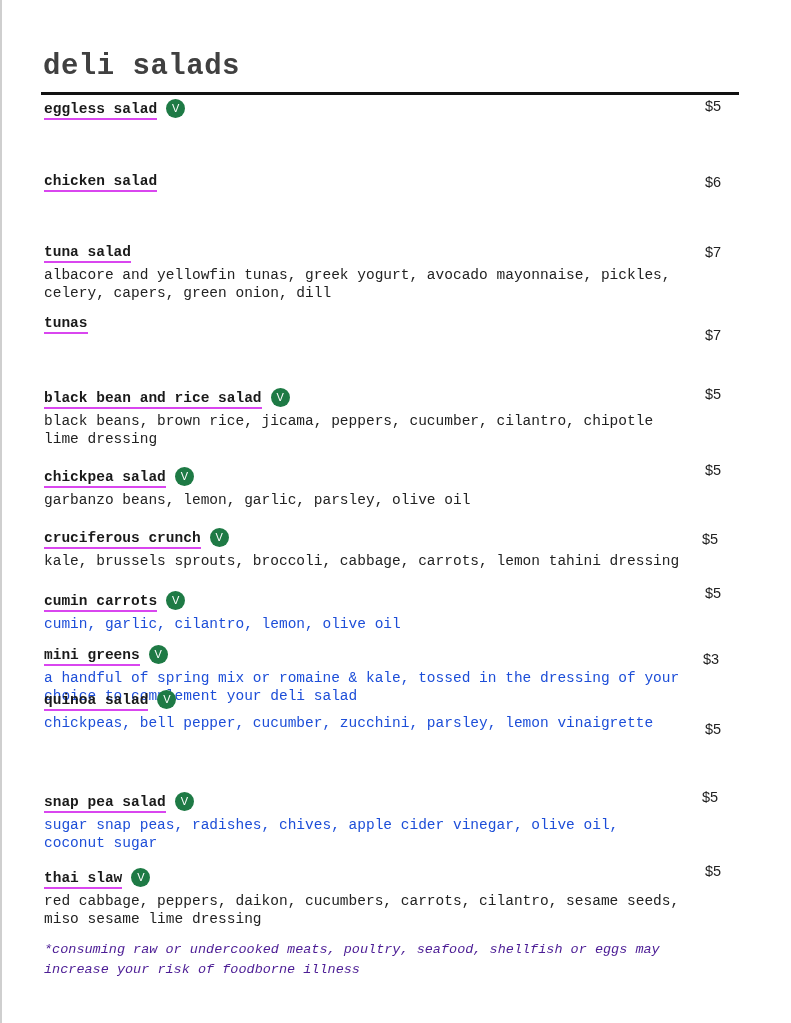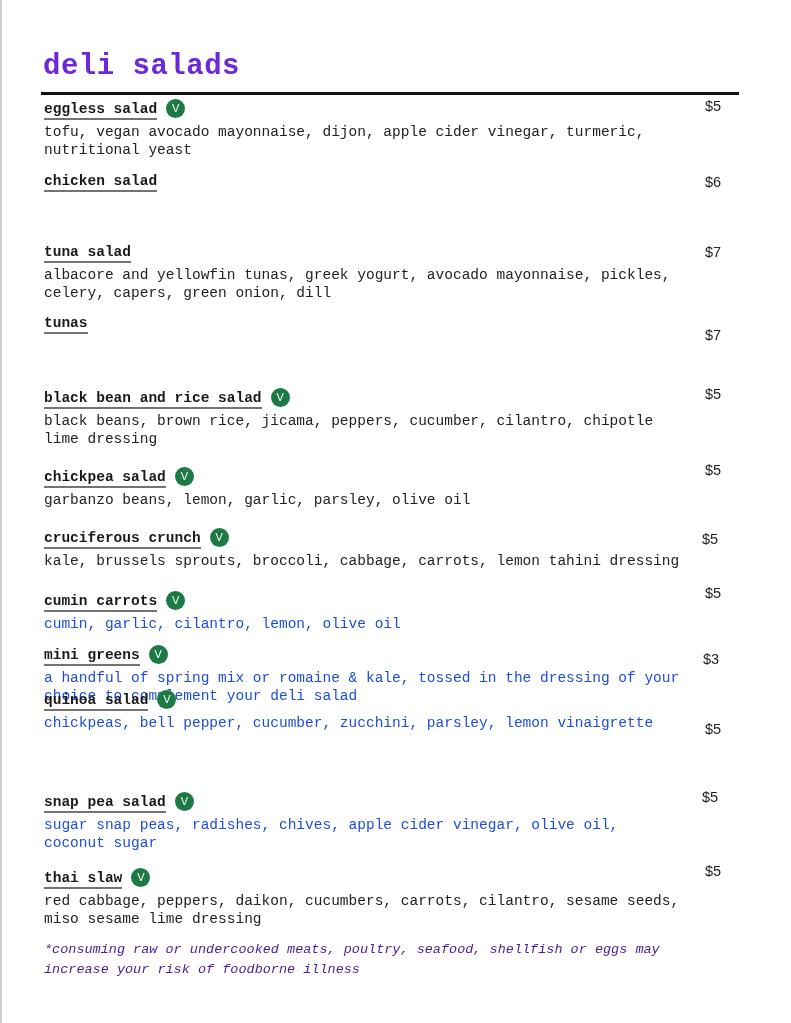--- a/index.html
+++ b/index.html
@@ -4,28 +4,28 @@
   <style>
     html, body { margin: 0; padding: 0; }
     body {
       width: 791px; height: 1023px; background: #ffffff; position: relative; overflow: hidden;
       font-family: "Liberation Mono", "DejaVu Sans Mono", monospace; color: #1a1a1a;
     }
     .left-border { position: absolute; left: 0; top: 0; width: 2px; height: 1023px; background: #cfcfcf; }
     .title {
       position: absolute; left: 43px; top: 50px;
       font-family: "Liberation Mono", monospace; font-size: 29px; font-weight: bold;
-      letter-spacing: 0.5px; color: #6d28d9; line-height: 34px;
+      letter-spacing: 0.5px; color: #404040; line-height: 34px;
     }
     .rule { position: absolute; left: 41px; top: 92px; width: 698px; height: 3px; background: #111; }
     .item { position: absolute; left: 44px; width: 690px; }
     .name-row { height: 22px; display: flex; align-items: center; }
     .name {
       font-size: 14.5px; font-weight: bold; color: #1a1a1a; line-height: 18px;
-      border-bottom: 2px solid #737373; padding-bottom: 0px; white-space: nowrap;
+      border-bottom: 2px solid #d946ef; padding-bottom: 0px; white-space: nowrap;
     }
     .v-badge {
       display: inline-flex; align-items: center; justify-content: center;
       width: 19px; height: 19px; border-radius: 50%; background: #1e7a45; color: #fff;
       font-family: "Liberation Sans", sans-serif; font-size: 11px; margin-left: 9px; margin-top: -4px;
     }
     .desc { font-size: 14.5px; line-height: 18px; color: #222; margin-top: 2px; white-space: pre-line; }
     .desc.light { color: #1d4ed8; }
     .price {
       position: absolute; font-family: "Liberation Sans", sans-serif; font-size: 14.5px; color: #222;
@@ -41,22 +41,20 @@
 <div class="left-border"></div>
 
 <h1 class="title" style="margin:0;">deli salads</h1>
 <div class="rule"></div>
 
 <div class="item" style="top:99px;">
   <div class="name-row">
     <span class="name">eggless salad</span>
     <span class="v-badge">V</span>
   </div>
-  <div class="desc">tofu, vegan avocado mayonnaise, dijon, apple cider vinegar, turmeric,
-nutritional yeast</div>
 </div>
 <div class="price" style="left:705px; top:98px;">$5</div>
 
 <div class="item" style="top:171px;">
   <div class="name-row">
     <span class="name">chicken salad</span>
   </div>
 </div>
 <div class="price" style="left:705px; top:174px;">$6</div>
 

